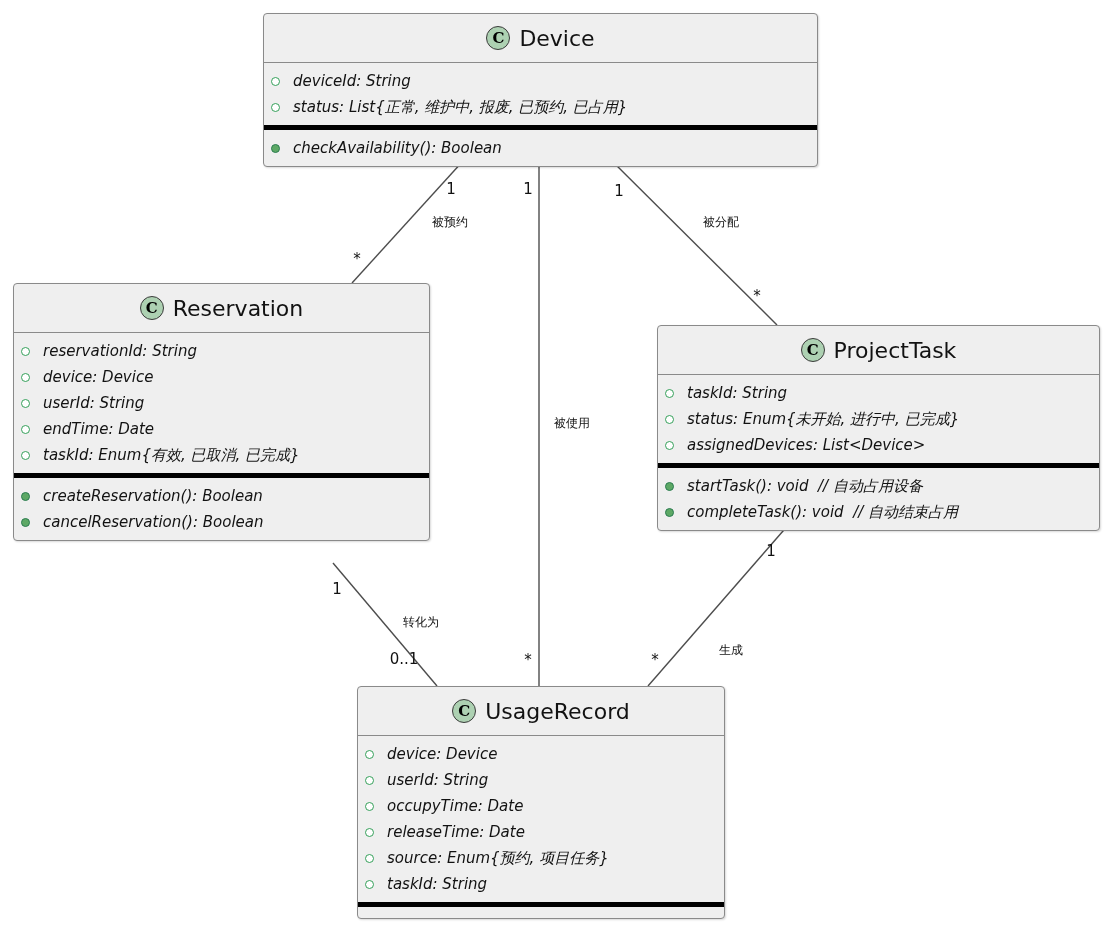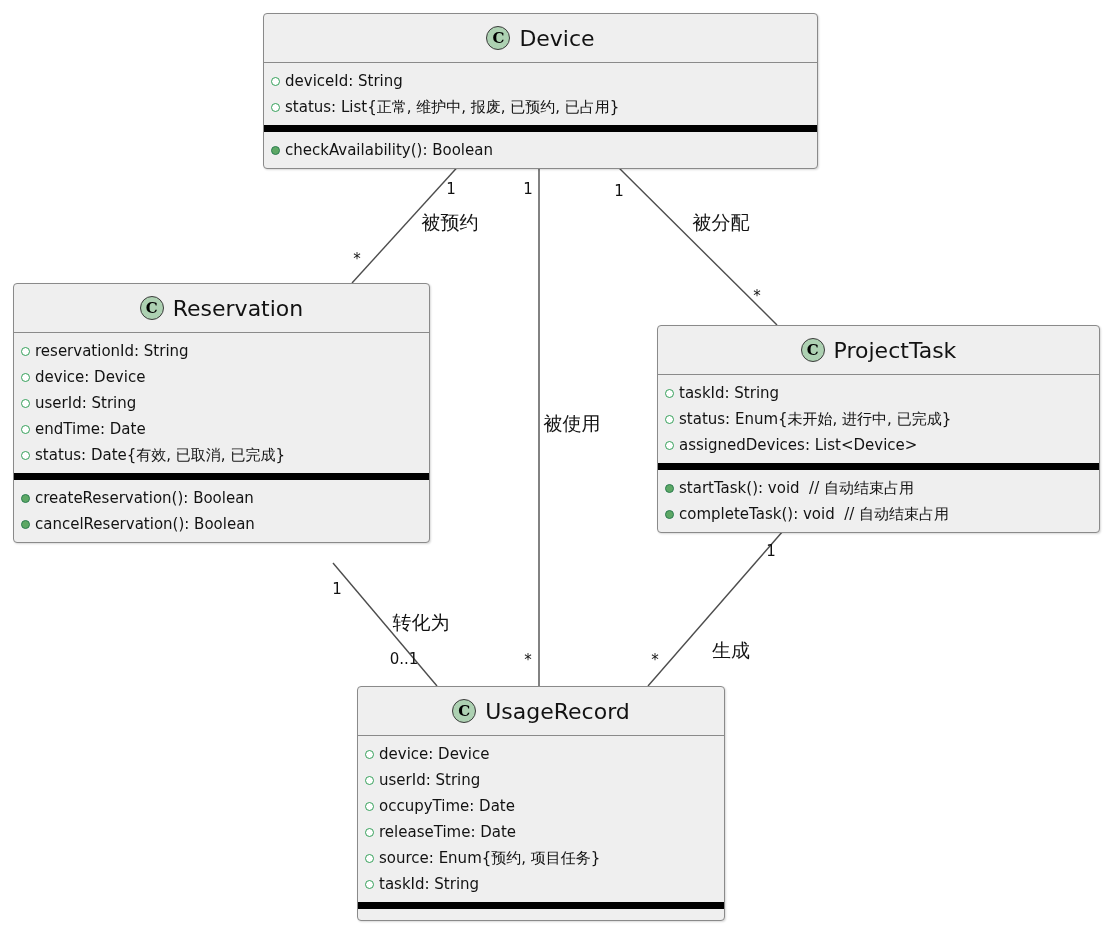--- a/index.html
+++ b/index.html
@@ -23,30 +23,30 @@
   .badge{
     width:24px;height:24px;border-radius:50%;
     background:#add1b2;border:1.5px solid #3b3b3b;
     display:flex;align-items:center;justify-content:center;
     font-family:"DejaVu Serif","Liberation Serif",serif;
     font-weight:bold;font-size:15px;color:#000;
     box-sizing:border-box;flex:0 0 auto;
   }
   .cls-name{font-size:22px;color:#121212;}
   .section{padding:5px 7px;}
-  .section.methods{border-top:7px solid #000000;text-align:center;}
+  .section.methods{border-top:5px solid #000000;text-align:center;}
   .section.empty{min-height:11px;padding:0;}
-  .mrow{display:flex;align-items:center;gap:5px;height:26px;}
+  .mrow{display:flex;align-items:center;gap:13px;height:26px;font-style:italic;}
   .dot{width:9px;height:9px;border-radius:50%;box-sizing:border-box;flex:0 0 auto;}
   .dot.field{background:#ffffff;border:1.6px solid #35a05a;}
   .dot.method{background:#5da865;border:1.6px solid #2b7c50;}
   .m-text{font-size:15px;white-space:pre;color:#121212;}
   .elabel{
     position:absolute;transform:translate(-50%,-50%);
-    font-size:19px;color:#121212;white-space:nowrap;line-height:1;
+    font-size:12px;color:#121212;white-space:nowrap;line-height:1;
   }
   .emult{font-size:15px;}
 </style>
 </head>
 <body>
 
 <div id="canvas">
 
   <svg id="edges" viewBox="0 0 1108 948">
     <line x1="463" y1="161" x2="352" y2="283"></line>
@@ -96,21 +96,21 @@
       <div class="mrow">
           <span class="dot field"></span>
           <span class="m-text">userId: String</span>
         </div>
       <div class="mrow">
           <span class="dot field"></span>
           <span class="m-text">endTime: Date</span>
         </div>
       <div class="mrow">
           <span class="dot field"></span>
-          <span class="m-text">status: Date{有效, 已取消, 已完成}</span>
+          <span class="m-text">taskId: Enum{有效, 已取消, 已完成}</span>
         </div>
     </div>
     <div class="section methods">
       <div class="mrow">
           <span class="dot method"></span>
           <span class="m-text">createReservation(): Boolean</span>
         </div>
       <div class="mrow">
           <span class="dot method"></span>
           <span class="m-text">cancelReservation(): Boolean</span>
@@ -133,21 +133,21 @@
           <span class="m-text">status: Enum{未开始, 进行中, 已完成}</span>
         </div>
       <div class="mrow">
           <span class="dot field"></span>
           <span class="m-text">assignedDevices: List&lt;Device&gt;</span>
         </div>
     </div>
     <div class="section methods">
       <div class="mrow">
           <span class="dot method"></span>
-          <span class="m-text">startTask(): void  // 自动结束占用</span>
+          <span class="m-text">startTask(): void  // 自动占用设备</span>
         </div>
       <div class="mrow">
           <span class="dot method"></span>
           <span class="m-text">completeTask(): void  // 自动结束占用</span>
         </div>
     </div>
   </div>
 
   <div class="uml-class" style="left:357px;top:686px;width:368px;">
     <div class="cls-title">

